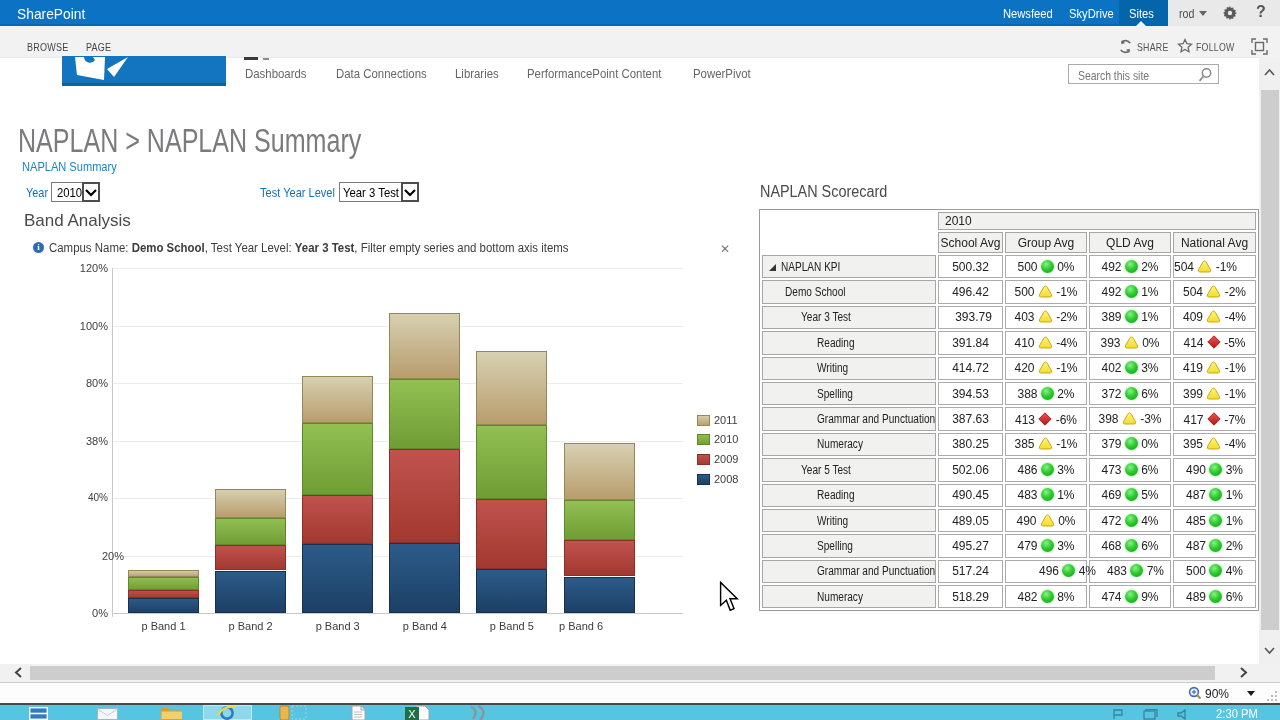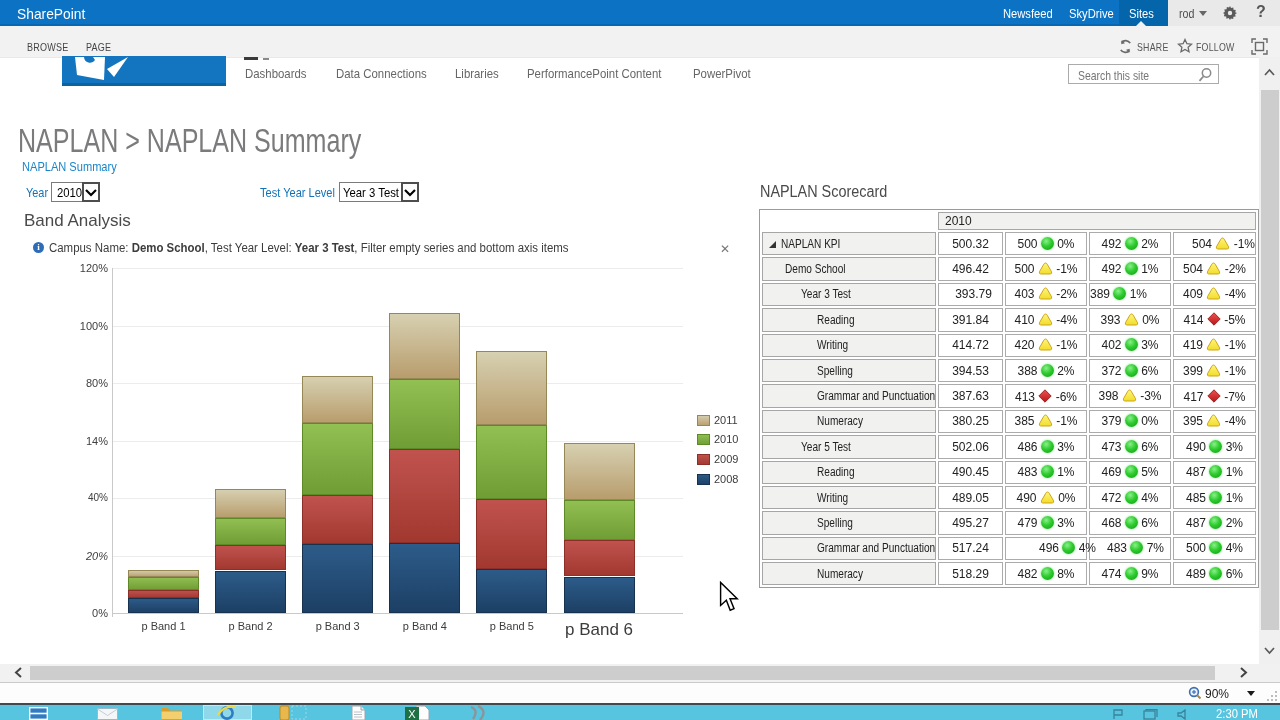--- a/index.html
+++ b/index.html
@@ -93,23 +93,23 @@
 <div class="abs" style="left:720px;top:242px;color:#777;font-size:12px;">✕</div>
 <div class="abs" style="left:112px;top:555.5px;width:571px;height:1px;background:#ececec;"></div>
 <div class="abs" style="left:112px;top:498.0px;width:571px;height:1px;background:#ececec;"></div>
 <div class="abs" style="left:112px;top:440.5px;width:571px;height:1px;background:#ececec;"></div>
 <div class="abs" style="left:112px;top:383.0px;width:571px;height:1px;background:#ececec;"></div>
 <div class="abs" style="left:112px;top:325.5px;width:571px;height:1px;background:#ececec;"></div>
 <div class="abs" style="left:112px;top:268.0px;width:571px;height:1px;background:#ececec;"></div>
 <div class="abs" style="left:112px;top:613px;width:571px;height:1px;background:#c9c9c9;"></div>
 <div class="abs" style="left:112px;top:268px;width:1px;height:349px;background:#c9c9c9;"></div>
 <div class="abs" style="left:48px;top:607.0px;width:60px;text-align:right;color:#404040;font-size:11px;">0%</div>
-<div class="abs" style="left:48px;top:549.5px;width:60px;text-align:right;color:#404040;font-size:11px;font-style:italic;">20%</div>
+<div class="abs" style="left:64px;top:549.5px;width:60px;text-align:right;color:#404040;font-size:11px;">20%</div>
 <div class="abs" style="left:48px;top:492.0px;width:60px;text-align:right;color:#404040;font-size:10px;">40%</div>
-<div class="abs" style="left:48px;top:434.5px;width:60px;text-align:right;color:#404040;font-size:11px;">14%</div>
+<div class="abs" style="left:48px;top:434.5px;width:60px;text-align:right;color:#404040;font-size:11px;">38%</div>
 <div class="abs" style="left:48px;top:377.0px;width:60px;text-align:right;color:#404040;font-size:11px;">80%</div>
 <div class="abs" style="left:48px;top:319.5px;width:60px;text-align:right;color:#404040;font-size:11px;">100%</div>
 <div class="abs" style="left:48px;top:262.0px;width:60px;text-align:right;color:#404040;font-size:11px;">120%</div>
 <div class="abs" style="left:128.0px;top:597.8px;width:71px;height:15.2px;background:linear-gradient(180deg,#2d5c8a,#1c3f64);box-shadow:inset 0 0 0 1px #16324f;"></div>
 <div class="abs" style="left:128.0px;top:589.7px;width:71px;height:8.0px;background:linear-gradient(180deg,#c1534f,#a1382f);box-shadow:inset 0 0 0 1px #8c2f28;"></div>
 <div class="abs" style="left:128.0px;top:576.8px;width:71px;height:12.9px;background:linear-gradient(180deg,#92c053,#6f9d35);box-shadow:inset 0 0 0 1px #5d8a26;"></div>
 <div class="abs" style="left:128.0px;top:569.9px;width:71px;height:6.9px;background:linear-gradient(180deg,#d7d1b2,#b89c6c);box-shadow:inset 0 0 0 1px #968757;"></div>
 <div class="abs" style="left:215.1px;top:570.5px;width:71px;height:42.5px;background:linear-gradient(180deg,#2d5c8a,#1c3f64);box-shadow:inset 0 0 0 1px #16324f;"></div>
 <div class="abs" style="left:215.1px;top:545.2px;width:71px;height:25.3px;background:linear-gradient(180deg,#c1534f,#a1382f);box-shadow:inset 0 0 0 1px #8c2f28;"></div>
 <div class="abs" style="left:215.1px;top:517.6px;width:71px;height:27.6px;background:linear-gradient(180deg,#92c053,#6f9d35);box-shadow:inset 0 0 0 1px #5d8a26;"></div>
@@ -128,21 +128,21 @@
 <div class="abs" style="left:476.4px;top:350.8px;width:71px;height:74.5px;background:linear-gradient(180deg,#d7d1b2,#b89c6c);box-shadow:inset 0 0 0 1px #968757;"></div>
 <div class="abs" style="left:563.5px;top:576.5px;width:71px;height:36.5px;background:linear-gradient(180deg,#2d5c8a,#1c3f64);box-shadow:inset 0 0 0 1px #16324f;"></div>
 <div class="abs" style="left:563.5px;top:539.7px;width:71px;height:36.8px;background:linear-gradient(180deg,#c1534f,#a1382f);box-shadow:inset 0 0 0 1px #8c2f28;"></div>
 <div class="abs" style="left:563.5px;top:500.0px;width:71px;height:39.7px;background:linear-gradient(180deg,#92c053,#6f9d35);box-shadow:inset 0 0 0 1px #5d8a26;"></div>
 <div class="abs" style="left:563.5px;top:443.1px;width:71px;height:56.9px;background:linear-gradient(180deg,#d7d1b2,#b89c6c);box-shadow:inset 0 0 0 1px #968757;"></div>
 <div class="abs" style="left:123.5px;top:620px;width:80px;text-align:center;color:#3c3c3c;font-size:11px;">p Band 1</div>
 <div class="abs" style="left:210.6px;top:620px;width:80px;text-align:center;color:#3c3c3c;font-size:11px;">p Band 2</div>
 <div class="abs" style="left:297.7px;top:620px;width:80px;text-align:center;color:#3c3c3c;font-size:11px;">p Band 3</div>
 <div class="abs" style="left:384.8px;top:620px;width:80px;text-align:center;color:#3c3c3c;font-size:11px;">p Band 4</div>
 <div class="abs" style="left:471.9px;top:620px;width:80px;text-align:center;color:#3c3c3c;font-size:11px;">p Band 5</div>
-<div class="abs" style="left:559.0px;top:620px;width:80px;text-align:center;color:#3c3c3c;font-size:17px;">p Band 6</div>
+<div class="abs" style="left:559.0px;top:620px;width:80px;color:#3c3c3c;font-size:11px;">p Band 6</div>
 <div class="abs" style="left:697px;top:414.5px;width:13px;height:11px;background:linear-gradient(180deg,#d7d1b2,#b89c6c);box-shadow:inset 0 0 0 1px #968757;"></div>
 <div class="abs" style="left:714px;top:413.5px;color:#3c3c3c;font-size:11px;">2011</div>
 <div class="abs" style="left:697px;top:434.2px;width:13px;height:11px;background:linear-gradient(180deg,#92c053,#6f9d35);box-shadow:inset 0 0 0 1px #5d8a26;"></div>
 <div class="abs" style="left:714px;top:433.2px;color:#3c3c3c;font-size:11px;">2010</div>
 <div class="abs" style="left:697px;top:453.9px;width:13px;height:11px;background:linear-gradient(180deg,#c1534f,#a1382f);box-shadow:inset 0 0 0 1px #8c2f28;"></div>
 <div class="abs" style="left:714px;top:452.9px;color:#3c3c3c;font-size:11px;">2009</div>
 <div class="abs" style="left:697px;top:473.6px;width:13px;height:11px;background:linear-gradient(180deg,#2d5c8a,#1c3f64);box-shadow:inset 0 0 0 1px #16324f;"></div>
 <div class="abs" style="left:714px;top:472.6px;color:#3c3c3c;font-size:11px;">2008</div>
 <svg class="abs" style="left:719px;top:581px;" width="20" height="33" viewBox="0 0 12.5 20.5">
       <path d="M1,0.8 L1,15.2 L4.6,11.9 L7,18.2 L9.4,17.2 L6.9,11 L11.4,11 Z" fill="#fff" stroke="#000" stroke-width="0.9"></path>
@@ -155,25 +155,32 @@
         <col style="width:82px">
         <col style="width:82px">
         <col style="width:83px">
       </colgroup>
 <tbody>
         <tr>
           <td></td>
           <td colspan="4" style="height:18px;background:#f1f1f0;border:1px solid #a6a6a6;padding-left:6px;">2010</td>
         </tr>
 <tr>
+          <td></td>
+          <td style="height:21px;background:#f1f1f0;border:1px solid #a6a6a6;text-align:center;">School Avg</td>
+          <td style="height:21px;background:#f1f1f0;border:1px solid #a6a6a6;text-align:center;">Group Avg</td>
+          <td style="height:21px;background:#f1f1f0;border:1px solid #a6a6a6;text-align:center;">QLD Avg</td>
+          <td style="height:21px;background:#f1f1f0;border:1px solid #a6a6a6;text-align:center;">National Avg</td>
+        </tr>
+<tr>
           <td style="height:23.4px;background:#f1f1f0;border:1px solid #a6a6a6;padding-left:6px;"><span style="display:inline-block;width:0;height:0;border-left:7px solid transparent;border-bottom:7px solid #333;margin-right:5px;"></span><span style="display:inline-block;transform:scaleX(0.84);transform-origin:0 0;">NAPLAN KPI</span></td>
           <td style="background:#fff;border:1px solid #ababab;text-align:center;">500.32</td>
           <td style="background:#fff;border:1px solid #ababab;text-align:center;white-space:nowrap;">500&nbsp;<span style="display:inline-block;width:13px;height:13px;border-radius:50%;background:radial-gradient(circle at 40% 32%, #8af08a 0%, #2ecb2e 45%, #0f9c14 100%);box-shadow:0 0 2px 0.5px rgba(90,225,90,.45);vertical-align:-2px;"></span>&nbsp;0%</td>
           <td style="background:#fff;border:1px solid #ababab;text-align:center;white-space:nowrap;">492&nbsp;<span style="display:inline-block;width:13px;height:13px;border-radius:50%;background:radial-gradient(circle at 40% 32%, #8af08a 0%, #2ecb2e 45%, #0f9c14 100%);box-shadow:0 0 2px 0.5px rgba(90,225,90,.45);vertical-align:-2px;"></span>&nbsp;2%</td>
-          <td style="background:#fff;border:1px solid #ababab;text-align:right;white-space:nowrap;">504&nbsp;<svg width="15" height="13" viewBox="0 0 15 13" style="vertical-align:-2px;">
+          <td style="background:#fff;border:1px solid #ababab;text-align:left;white-space:nowrap;">504&nbsp;<svg width="15" height="13" viewBox="0 0 15 13" style="vertical-align:-2px;">
               <path d="M7.5 1 Q8.6 1 9.2 2.2 L13.6 9.8 Q14.2 11.8 12.2 12 L2.8 12 Q0.8 11.8 1.4 9.8 L5.8 2.2 Q6.4 1 7.5 1 Z" fill="url(#yg)" stroke="#cda51d" stroke-width="1"></path>
               <defs>
                 <linearGradient id="yg" x1="0" y1="0" x2="0" y2="1">
                   <stop offset="0" stop-color="#fdf47e"></stop>
                   <stop offset="1" stop-color="#f2dd28"></stop>
                 </linearGradient>
               </defs>
             </svg>&nbsp;-1%</td>
         </tr>
 <tr>
@@ -204,21 +211,21 @@
           <td style="background:#fff;border:1px solid #ababab;text-align:center;padding-left:6px;">393.79</td>
           <td style="background:#fff;border:1px solid #ababab;text-align:center;white-space:nowrap;">403&nbsp;<svg width="15" height="13" viewBox="0 0 15 13" style="vertical-align:-2px;">
               <path d="M7.5 1 Q8.6 1 9.2 2.2 L13.6 9.8 Q14.2 11.8 12.2 12 L2.8 12 Q0.8 11.8 1.4 9.8 L5.8 2.2 Q6.4 1 7.5 1 Z" fill="url(#yg)" stroke="#cda51d" stroke-width="1"></path>
               <defs>
                 <linearGradient id="yg" x1="0" y1="0" x2="0" y2="1">
                   <stop offset="0" stop-color="#fdf47e"></stop>
                   <stop offset="1" stop-color="#f2dd28"></stop>
                 </linearGradient>
               </defs>
             </svg>&nbsp;-2%</td>
-          <td style="background:#fff;border:1px solid #ababab;text-align:left;white-space:nowrap;">389&nbsp;<span style="display:inline-block;width:13px;height:13px;border-radius:50%;background:radial-gradient(circle at 40% 32%, #8af08a 0%, #2ecb2e 45%, #0f9c14 100%);box-shadow:0 0 2px 0.5px rgba(90,225,90,.45);vertical-align:-2px;"></span>&nbsp;1%</td>
+          <td style="background:#fff;border:1px solid #ababab;text-align:center;white-space:nowrap;">389&nbsp;<span style="display:inline-block;width:13px;height:13px;border-radius:50%;background:radial-gradient(circle at 40% 32%, #8af08a 0%, #2ecb2e 45%, #0f9c14 100%);box-shadow:0 0 2px 0.5px rgba(90,225,90,.45);vertical-align:-2px;"></span>&nbsp;1%</td>
           <td style="background:#fff;border:1px solid #ababab;text-align:center;white-space:nowrap;">409&nbsp;<svg width="15" height="13" viewBox="0 0 15 13" style="vertical-align:-2px;">
               <path d="M7.5 1 Q8.6 1 9.2 2.2 L13.6 9.8 Q14.2 11.8 12.2 12 L2.8 12 Q0.8 11.8 1.4 9.8 L5.8 2.2 Q6.4 1 7.5 1 Z" fill="url(#yg)" stroke="#cda51d" stroke-width="1"></path>
               <defs>
                 <linearGradient id="yg" x1="0" y1="0" x2="0" y2="1">
                   <stop offset="0" stop-color="#fdf47e"></stop>
                   <stop offset="1" stop-color="#f2dd28"></stop>
                 </linearGradient>
               </defs>
             </svg>&nbsp;-4%</td>
         </tr>

